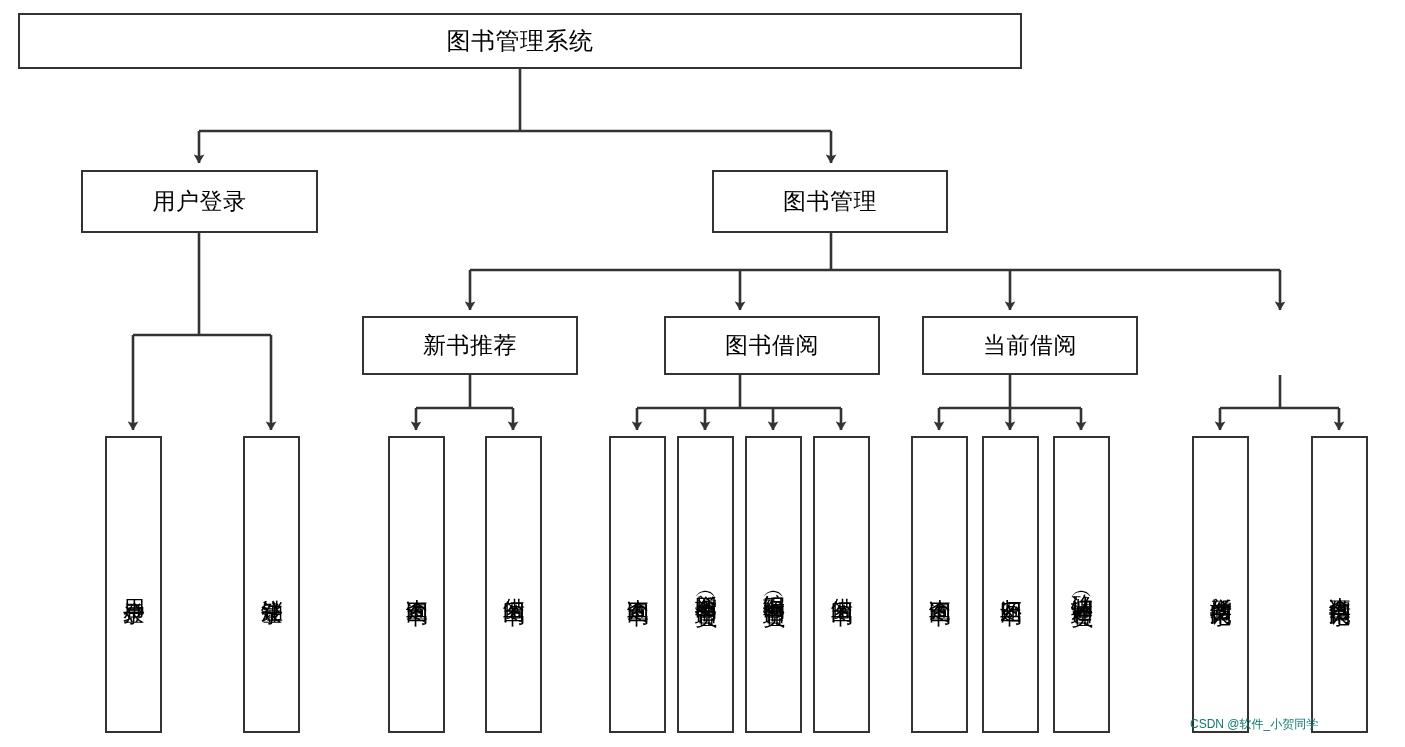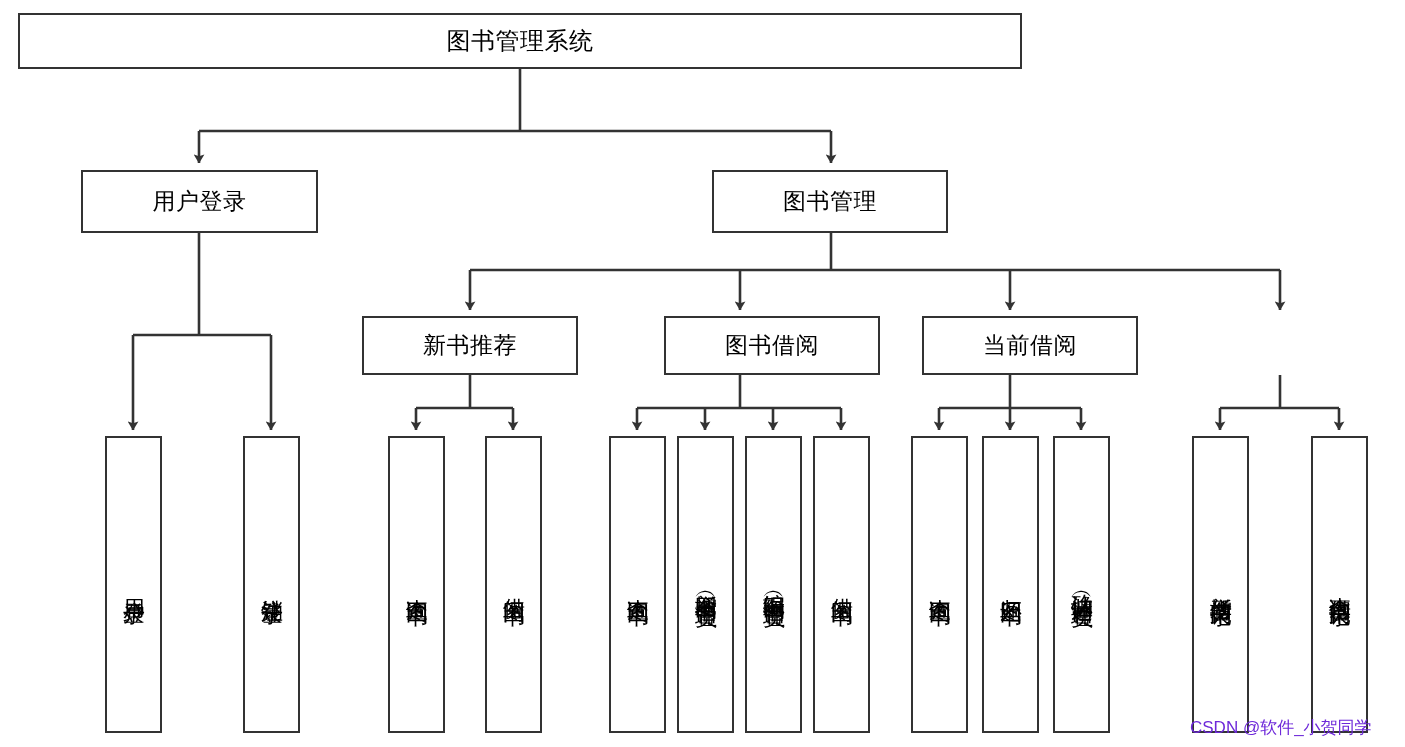--- a/index.html
+++ b/index.html
@@ -58,22 +58,22 @@
     writing-mode: vertical-rl;
     text-orientation: upright;
     font-size: 22px;
     line-height: 1.22;
     letter-spacing: 2px;
     max-height: 100%;
     white-space: nowrap;
   }
   .watermark {
     position: absolute;
-    font-size: 17px;
-    color: #6d28d9;
+    font-size: 12px;
+    color: #0f766e;
     white-space: nowrap;
     user-select: none;
   }
 </style>
 </head>
 <body>
 
 <div id="canvas">
 
   <svg class="edges" viewBox="0 0 1405 747" xmlns="http://www.w3.org/2000/svg">

